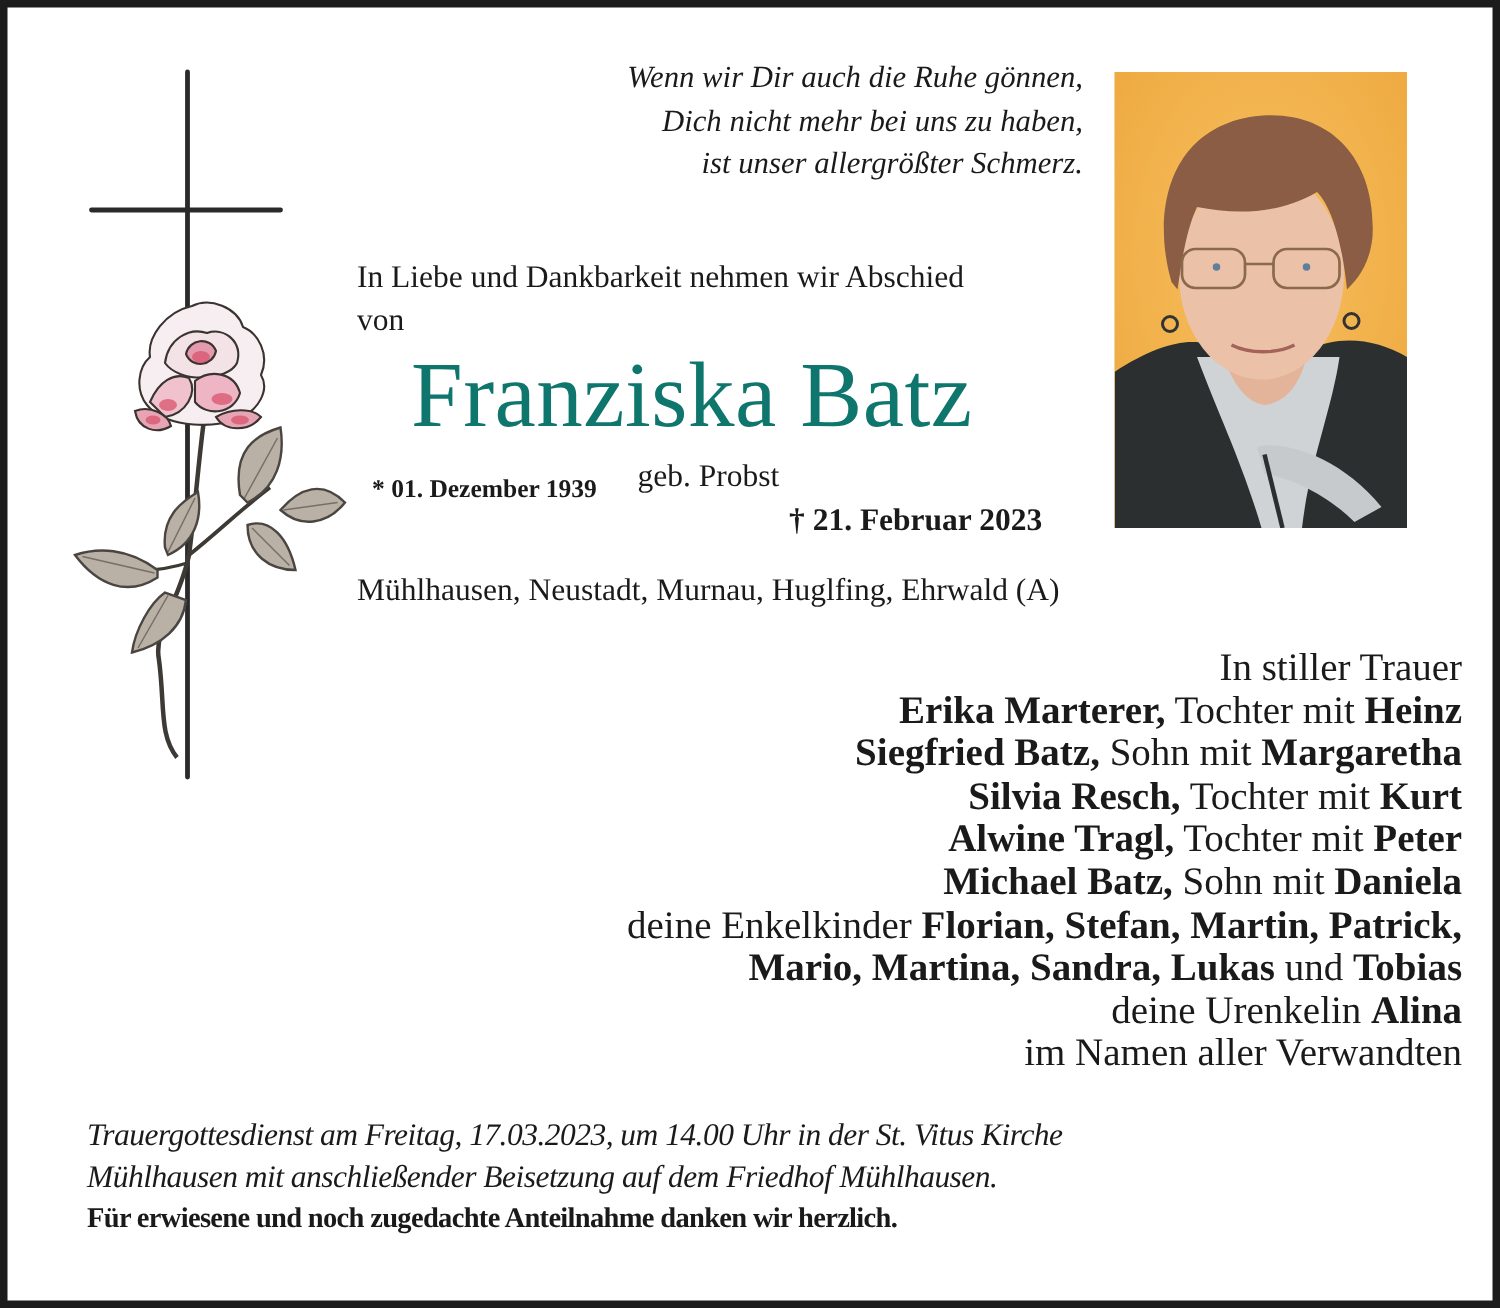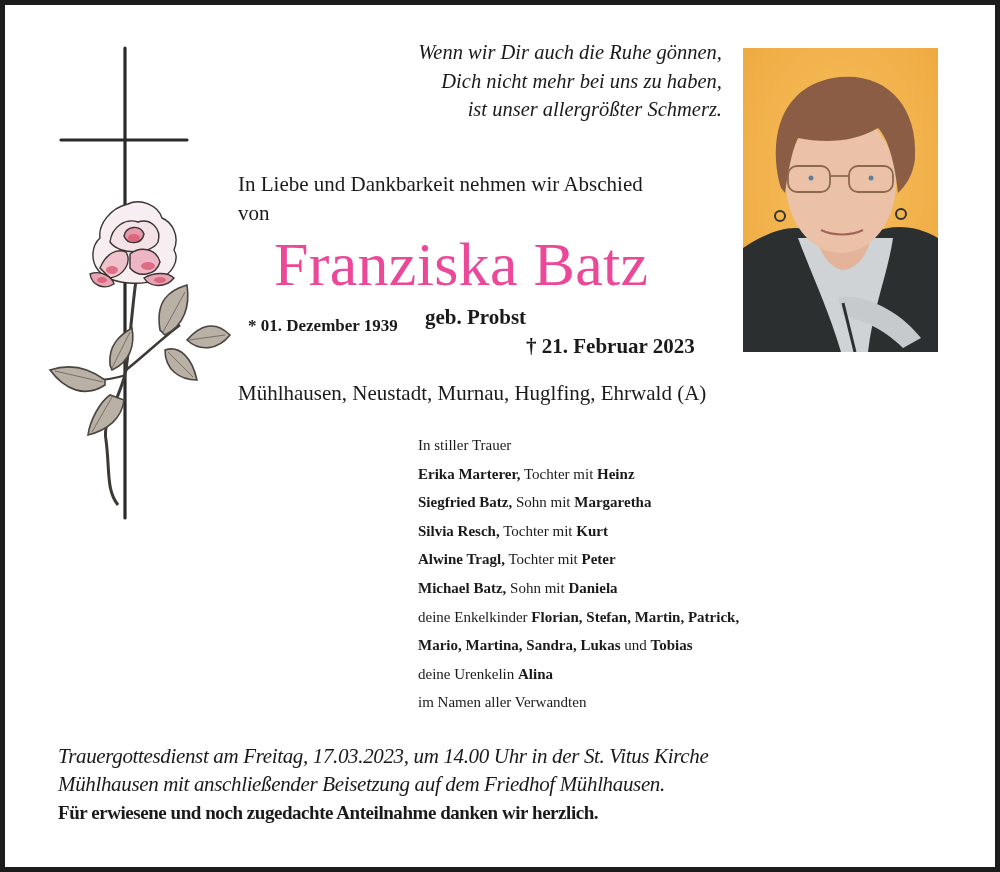--- a/index.html
+++ b/index.html
@@ -3,26 +3,26 @@
 <meta charset="utf-8">
 <style>
   html, body { margin:0; padding:0; background:#ffffff; }
   body { width:1000px; height:872px; position:relative; overflow:hidden;
          font-family:"Liberation Serif","DejaVu Serif",serif; color:#1a1a1a; }
   .frame { position:absolute; left:0; top:0; width:1000px; height:872px; box-sizing:border-box;
            border:5px solid #1c1c1c; background:#fff; }
   .abs { position:absolute; white-space:nowrap; }
   .poem { right:278px; top:38px; text-align:right; font-style:italic; font-size:20.5px; line-height:28.5px; }
   .intro { left:238px; top:170px; font-size:21px; line-height:29px; }
-  .name { left:274px; top:228px; font-size:62px; line-height:72px; letter-spacing:0.3px; color:#ec4899; }
-  .maiden { left:425px; top:305px; font-size:21px; font-weight:bold; }
+  .name { left:274px; top:228px; font-size:62px; line-height:72px; letter-spacing:0.3px; color:#0f766e; }
+  .maiden { left:425px; top:305px; font-size:21px; font-weight:normal; }
   .born { left:248px; top:316px; font-size:17px; font-weight:bold; }
   .died { left:526px; top:334px; font-size:21px; font-weight:bold; }
   .places { left:238px; top:381px; font-size:21px; }
-  .mourners { left:418px; top:431px; font-size:15px; line-height:28.6px; }
+  .mourners { left:418px; top:431px; font-size:26px; line-height:28.6px;text-align:right; }
   .mourners div { white-space:nowrap; }
   b { font-weight:bold; }
   .service { left:58px; top:742px; font-size:21px; line-height:28px; letter-spacing:-0.35px;font-style:italic; }
   .thanks { left:58px; top:802px; font-size:19px; font-weight:bold; letter-spacing:-0.45px; }
   .photo { position:absolute; left:743px; top:48px; width:195px; height:304px; overflow:hidden; background:#f2b24a; }
   .art { position:absolute; left:40px; top:40px; width:200px; height:490px; }
 </style>
 </head>
 <body>
 

